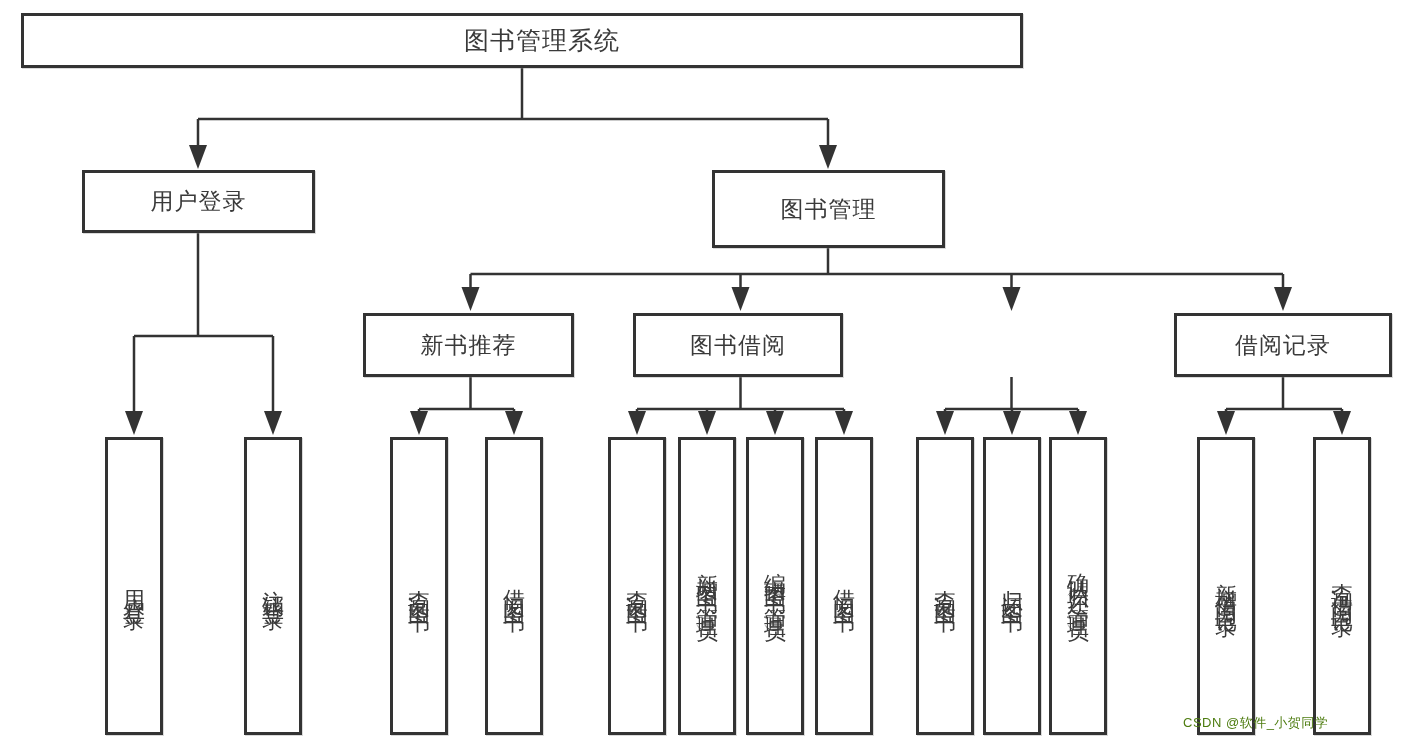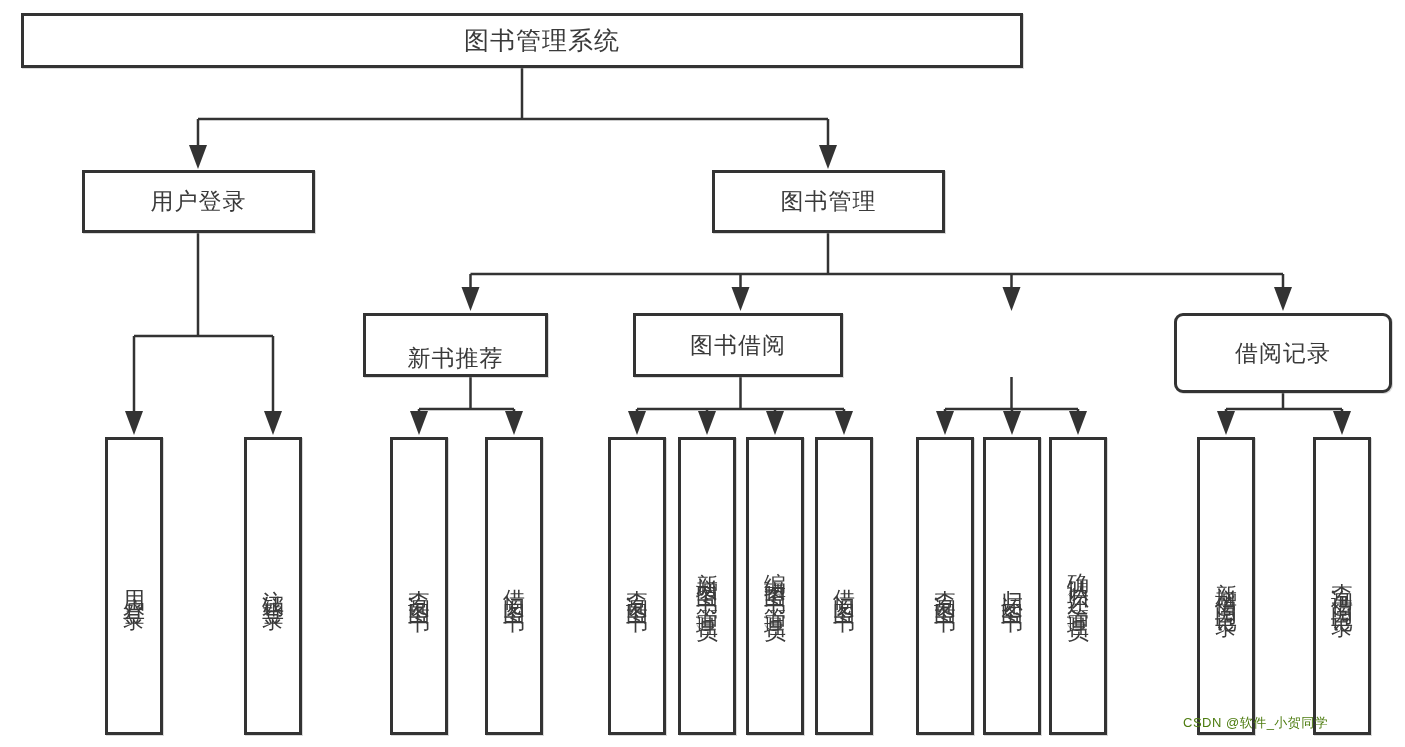--- a/index.html
+++ b/index.html
@@ -38,26 +38,26 @@
     font-size: 23px;
     letter-spacing: 1px;
     white-space: nowrap;
   }
   .node-root {
     left: 21px; top: 13px; width: 1002px; height: 55px;
     font-size: 25px;
     padding-left: 40px;
   }
   .node-l2a { left: 82px;  top: 170px; width: 233px; height: 63px; }
-  .node-l2b { left: 712px; top: 170px; width: 233px; height: 63px; justify-content: center; }
-
-  .node-l3a { left: 363px;  top: 313px; width: 185px; height: 64px; align-items: flex-end; }
+  .node-l2b { left: 712px; top: 170px; width: 233px; height: 78px; justify-content: center; }
+
+  .node-l3a { left: 363px;  top: 313px; width: 211px; height: 64px; }
   .node-l3b { left: 633px;  top: 313px; width: 210px; height: 64px; }
   .node-l3c { left: 904px;  top: 313px; width: 215px; height: 64px; }
-  .node-l3d { left: 1174px; top: 313px; width: 218px; height: 80px; border-radius: 9px; }
+  .node-l3d { left: 1174px; top: 313px; width: 218px; height: 64px; }
 
   .leaf {
     top: 437px;
     width: 58px;
     height: 298px;
   }
   .vtext {
     writing-mode: vertical-rl;
     text-orientation: mixed;
     font-size: 22px;

